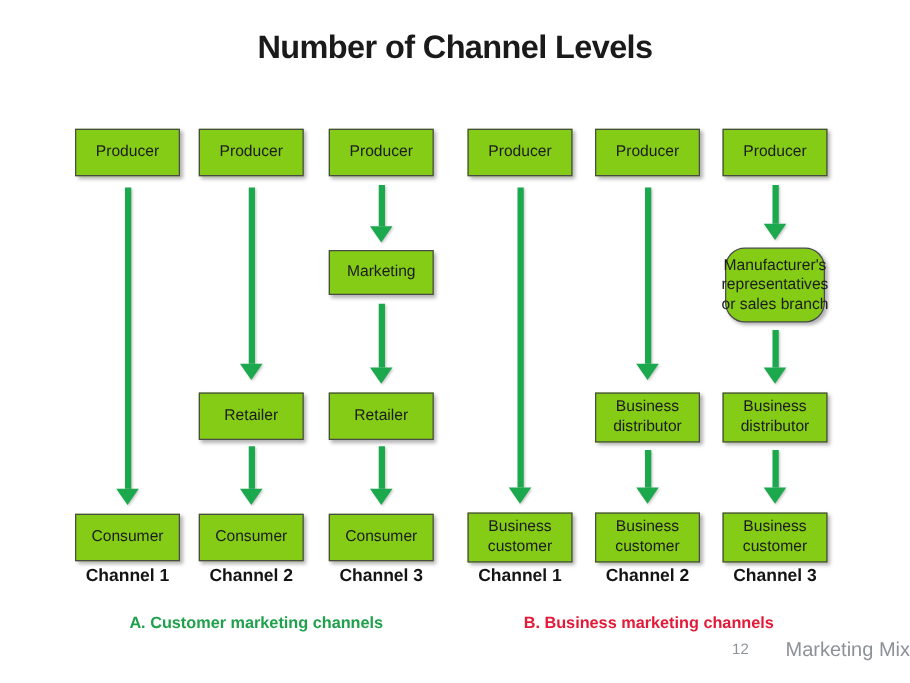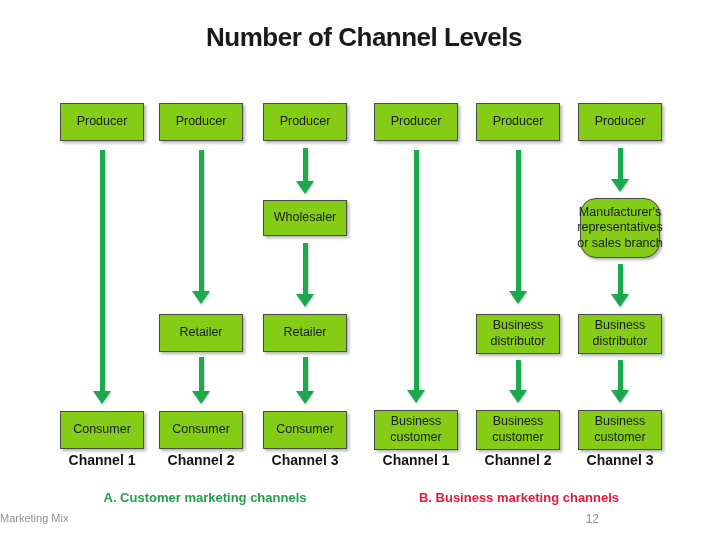--- a/index.html
+++ b/index.html
@@ -41,22 +41,22 @@
     position:absolute;width:84px;top:452px;text-align:center;
     font-size:14px;font-weight:bold;color:#141414;
   }
   .group-label{
     position:absolute;top:490px;width:290px;text-align:center;
     font-size:13px;font-weight:bold;
   }
   .group-label.a{left:60px;color:var(--label-green);}
   .group-label.b{left:374px;color:var(--label-red);}
   .footer-label{
-    position:absolute;left:0;top:512px;width:728px;text-align:left;
-    font-size:11px;color:var(--gray);
+    position:absolute;left:0;top:512px;width:728px;text-align:right;
+    font-size:16px;color:var(--gray);
   }
   .page-number{
     position:absolute;top:512px;right:20px;font-size:12px;color:var(--gray);
   }
 </style>
 </head>
 <body>
 
 <div class="slide">
 
@@ -94,21 +94,21 @@
   <div class="channel-label" style="left:159px;">Channel 2</div>
 
   <div class="node" style="left:263px;top:103px;width:84px;height:38px;">
       <span>Producer</span>
     </div>
   <div class="arrow" style="left:296px;top:148px;height:46px;">
       <div class="shaft"></div>
       <div class="head"></div>
     </div>
   <div class="node" style="left:263px;top:200px;width:84px;height:36px;">
-      <span>Wholesaler</span>
+      <span>Marketing</span>
     </div>
   <div class="arrow" style="left:296px;top:243px;height:64px;">
       <div class="shaft"></div>
       <div class="head"></div>
     </div>
   <div class="node" style="left:263px;top:314px;width:84px;height:38px;">
       <span>Retailer</span>
     </div>
   <div class="arrow" style="left:296px;top:357px;height:47px;">
       <div class="shaft"></div>

